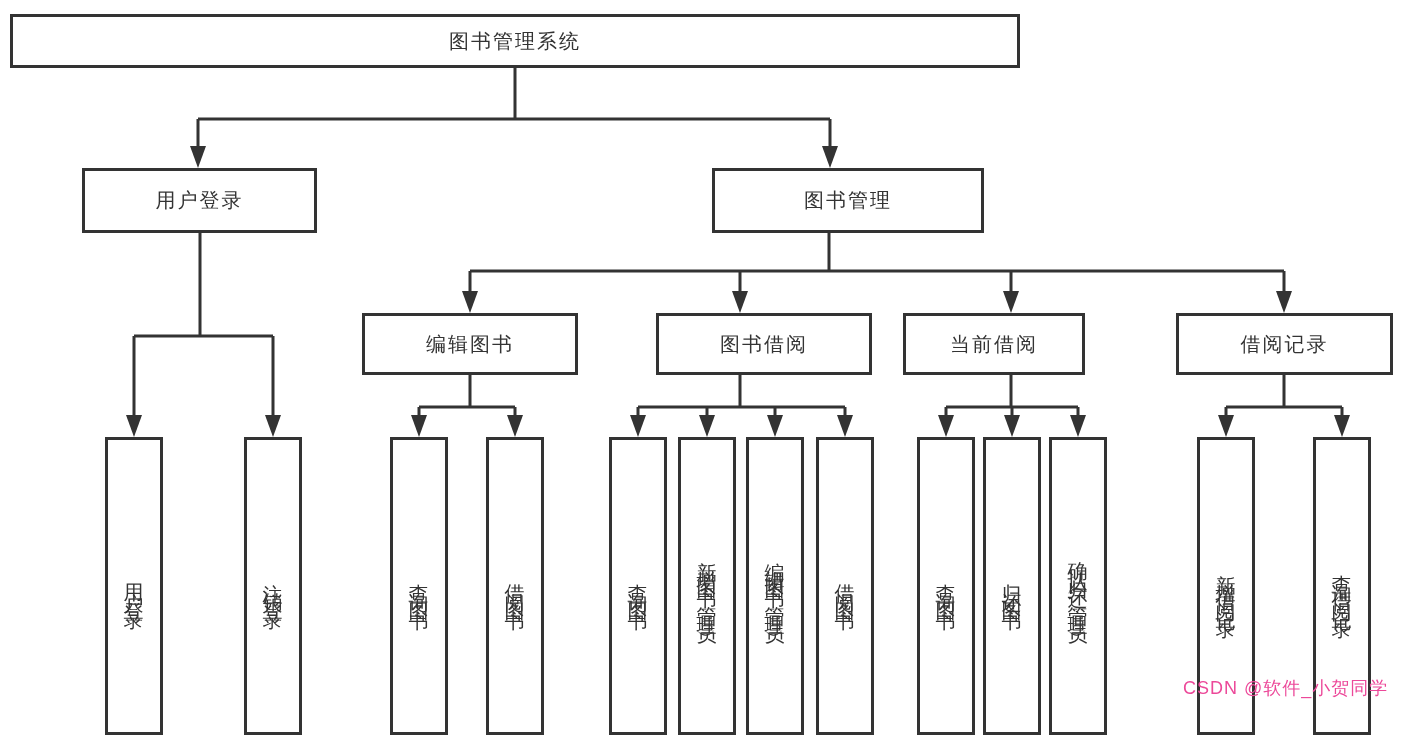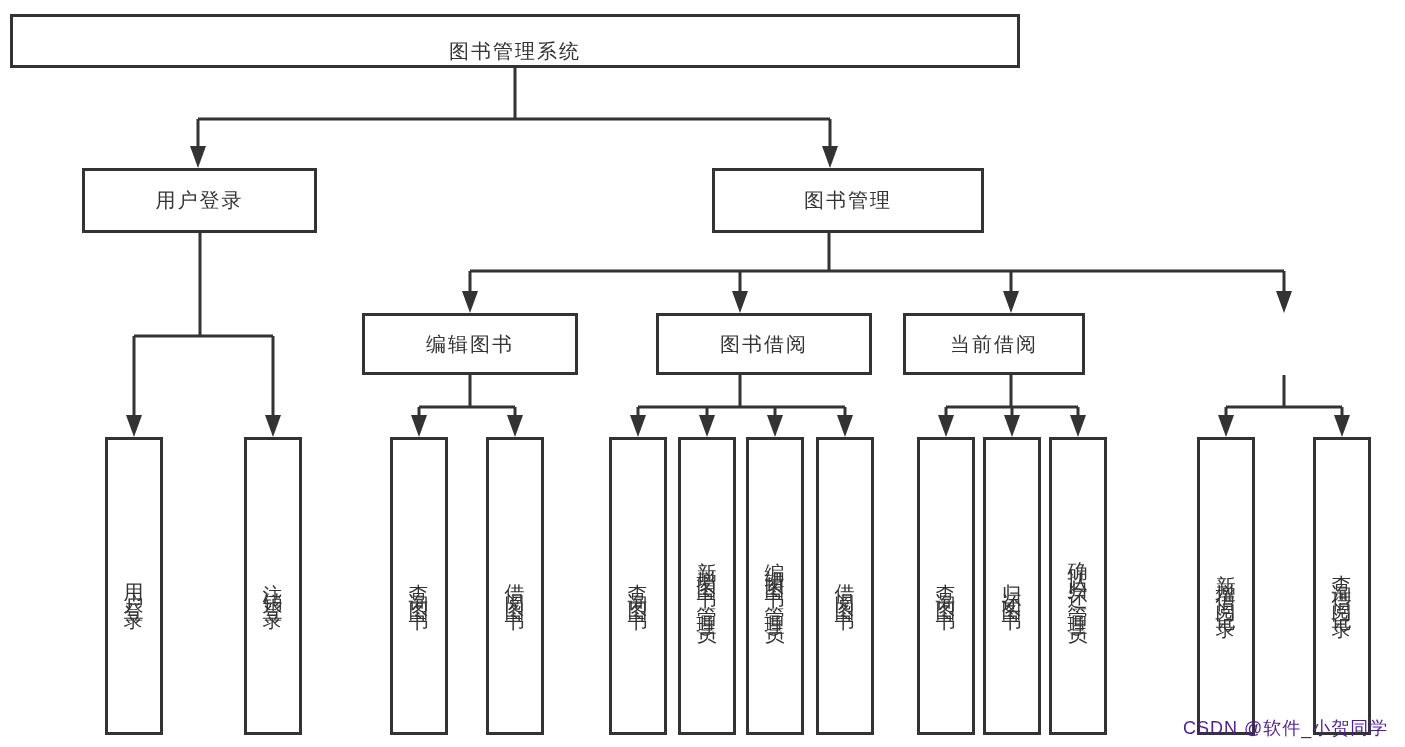--- a/index.html
+++ b/index.html
@@ -46,24 +46,24 @@
     white-space: nowrap;
   }
   .leaf {
     top: 437px;
     width: 58px;
     height: 298px;
   }
   #watermark {
     position: absolute;
     left: 1183px;
-    top: 716px;
+    top: 676px;
     font-size: 18px;
     letter-spacing: 1px;
-    color: #4c1d95;
+    color: #ec4899;
     z-index: 3;
     white-space: nowrap;
   }
 </style>
 </head>
 <body>
 
 <div id="canvas">
 
   <svg id="connectors" viewBox="0 0 1405 747" xmlns="http://www.w3.org/2000/svg">
@@ -97,39 +97,42 @@
       <path d="M767 415 L783 415 L775 437 Z"></path>
       <path d="M837 415 L853 415 L845 437 Z"></path>
       <path d="M938 415 L954 415 L946 437 Z"></path>
       <path d="M1004 415 L1020 415 L1012 437 Z"></path>
       <path d="M1070 415 L1086 415 L1078 437 Z"></path>
       <path d="M1218 415 L1234 415 L1226 437 Z"></path>
       <path d="M1334 415 L1350 415 L1342 437 Z"></path>
     </g>
   </svg>
 
-  <div class="node node-h" style="left:10px; top:14px; width:1010px; height:54px;align-items:flex-end;">
+  <div class="node node-h" style="left:10px; top:14px; width:1010px; height:54px;">
     <span>图书管理系统</span>
   </div>
 
   <div class="node node-h" style="left:82px; top:168px; width:235px; height:65px;">
     <span>用户登录</span>
   </div>
   <div class="node node-h" style="left:712px; top:168px; width:272px; height:65px;">
     <span>图书管理</span>
   </div>
 
   <div class="node node-h" style="left:362px; top:313px; width:216px; height:62px;">
     <span>编辑图书</span>
   </div>
   <div class="node node-h" style="left:656px; top:313px; width:216px; height:62px;">
     <span>图书借阅</span>
   </div>
   <div class="node node-h" style="left:903px; top:313px; width:182px; height:62px;">
     <span>当前借阅</span>
+  </div>
+  <div class="node node-h" style="left:1176px; top:313px; width:217px; height:62px;">
+    <span>借阅记录</span>
   </div>
 
   <div class="node node-v leaf" style="left:105px;">
     <span>用户登录</span>
   </div>
   <div class="node node-v leaf" style="left:244px;">
     <span>注销登录</span>
   </div>
 
   <div class="node node-v leaf" style="left:390px;">

